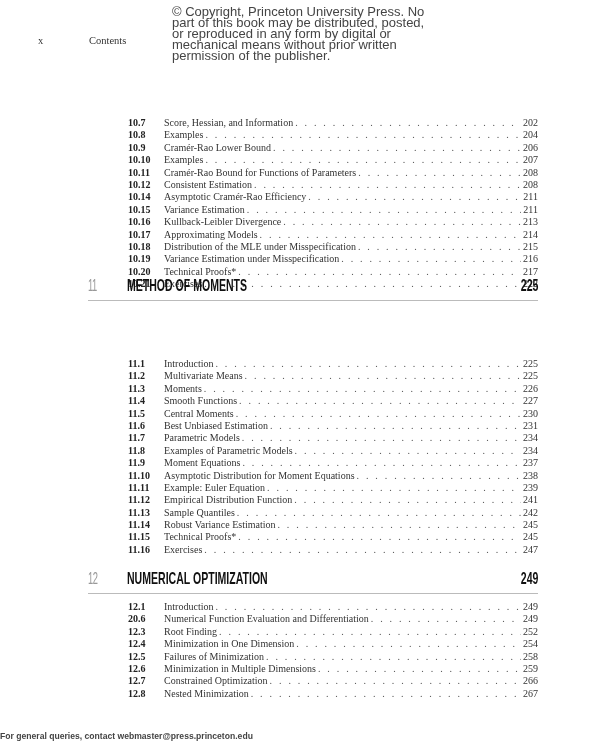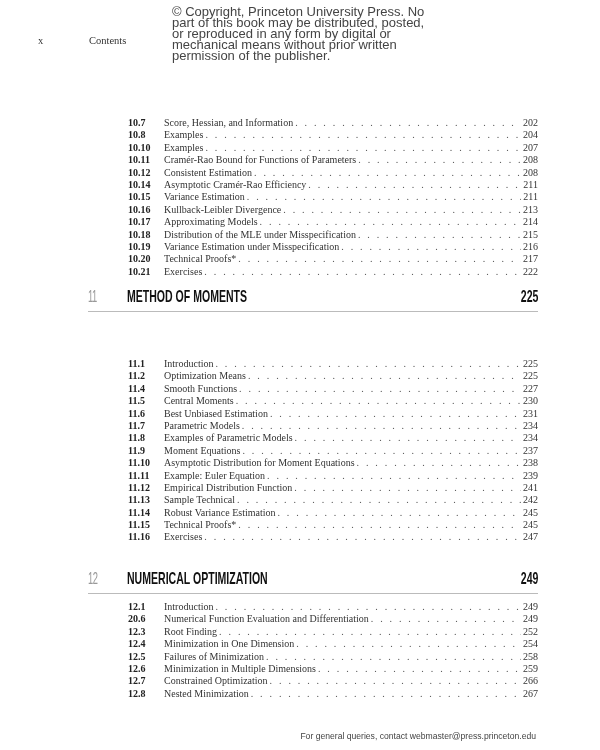--- a/index.html
+++ b/index.html
@@ -33,22 +33,22 @@
     .ch-title {
       position: absolute; left: 39px; top: 0; font-family: "Liberation Sans", sans-serif;
       font-size: 17px; font-weight: bold; color: #111; transform: scaleX(0.62); transform-origin: left top;
       white-space: nowrap;
     }
     .ch-page {
       position: absolute; right: 0; top: 0; font-family: "Liberation Sans", sans-serif;
       font-size: 17px; font-weight: bold; color: #111; transform: scaleX(0.62); transform-origin: right top;
     }
     .footer {
-      position: absolute; left: 0; width: 536px; top: 731px; text-align: right;
-      font-family: "Liberation Sans", sans-serif; font-size: 8.6px; color: #444;
+      position: absolute; left: 0; width: 600px; top: 731px; text-align: left;
+      font-family: "Liberation Sans", sans-serif; font-size: 8.6px; color: #444; font-weight: bold;
     }
   </style>
 </head>
 <body>
 
 <div class="copyright">© Copyright, Princeton University Press. No part of this book may be distributed, posted, or reproduced in any form by digital or mechanical means without prior written permission of the publisher.</div>
 
 <div class="running-head rh-page">x</div>
 <div class="running-head rh-title">Contents</div>
 
@@ -59,20 +59,26 @@
       <span class="toc-dots"></span>
       <span class="toc-page">202</span>
     </div>
     <div class="toc-row">
       <span class="toc-num">10.8</span>
       <span class="toc-title">Examples</span>
       <span class="toc-dots"></span>
       <span class="toc-page">204</span>
     </div>
     <div class="toc-row">
+      <span class="toc-num">10.9</span>
+      <span class="toc-title">Cramér-Rao Lower Bound</span>
+      <span class="toc-dots"></span>
+      <span class="toc-page">206</span>
+    </div>
+    <div class="toc-row">
       <span class="toc-num">10.10</span>
       <span class="toc-title">Examples</span>
       <span class="toc-dots"></span>
       <span class="toc-page">207</span>
     </div>
     <div class="toc-row">
       <span class="toc-num">10.11</span>
       <span class="toc-title">Cramér-Rao Bound for Functions of Parameters</span>
       <span class="toc-dots"></span>
       <span class="toc-page">208</span>
@@ -126,37 +132,43 @@
       <span class="toc-page">217</span>
     </div>
     <div class="toc-row">
       <span class="toc-num">10.21</span>
       <span class="toc-title">Exercises</span>
       <span class="toc-dots"></span>
       <span class="toc-page">222</span>
     </div>
   </div>
 
-<div class="chapter-head" style="top:287px;text-align:right;">
+<div class="chapter-head" style="top:276px;text-align:right;">
   <span class="ch-num">11</span>
   <span class="ch-title">METHOD OF MOMENTS</span>
   <span class="ch-page">225</span>
 </div>
 <div class="toc-list" id="list-ch11" style="top:314px;">
     <div class="toc-row">
       <span class="toc-num">11.1</span>
       <span class="toc-title">Introduction</span>
       <span class="toc-dots"></span>
       <span class="toc-page">225</span>
     </div>
     <div class="toc-row">
       <span class="toc-num">11.2</span>
-      <span class="toc-title">Optimization Means</span>
+      <span class="toc-title">Multivariate Means</span>
       <span class="toc-dots"></span>
       <span class="toc-page">225</span>
+    </div>
+    <div class="toc-row">
+      <span class="toc-num">11.3</span>
+      <span class="toc-title">Moments</span>
+      <span class="toc-dots"></span>
+      <span class="toc-page">226</span>
     </div>
     <div class="toc-row">
       <span class="toc-num">11.4</span>
       <span class="toc-title">Smooth Functions</span>
       <span class="toc-dots"></span>
       <span class="toc-page">227</span>
     </div>
     <div class="toc-row">
       <span class="toc-num">11.5</span>
       <span class="toc-title">Central Moments</span>
@@ -200,21 +212,21 @@
       <span class="toc-page">239</span>
     </div>
     <div class="toc-row">
       <span class="toc-num">11.12</span>
       <span class="toc-title">Empirical Distribution Function</span>
       <span class="toc-dots"></span>
       <span class="toc-page">241</span>
     </div>
     <div class="toc-row">
       <span class="toc-num">11.13</span>
-      <span class="toc-title">Sample Technical</span>
+      <span class="toc-title">Sample Quantiles</span>
       <span class="toc-dots"></span>
       <span class="toc-page">242</span>
     </div>
     <div class="toc-row">
       <span class="toc-num">11.14</span>
       <span class="toc-title">Robust Variance Estimation</span>
       <span class="toc-dots"></span>
       <span class="toc-page">245</span>
     </div>
     <div class="toc-row">

